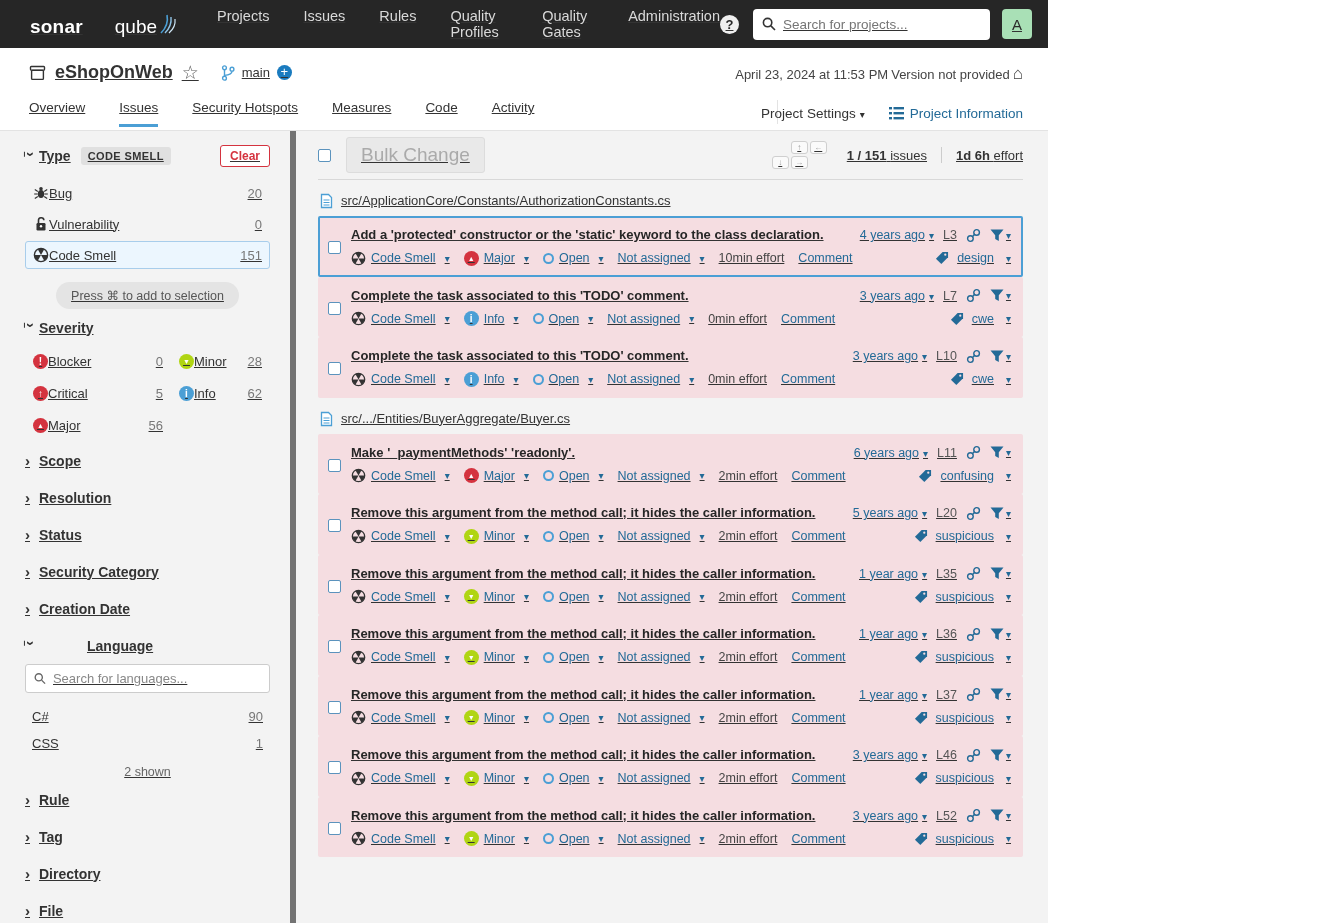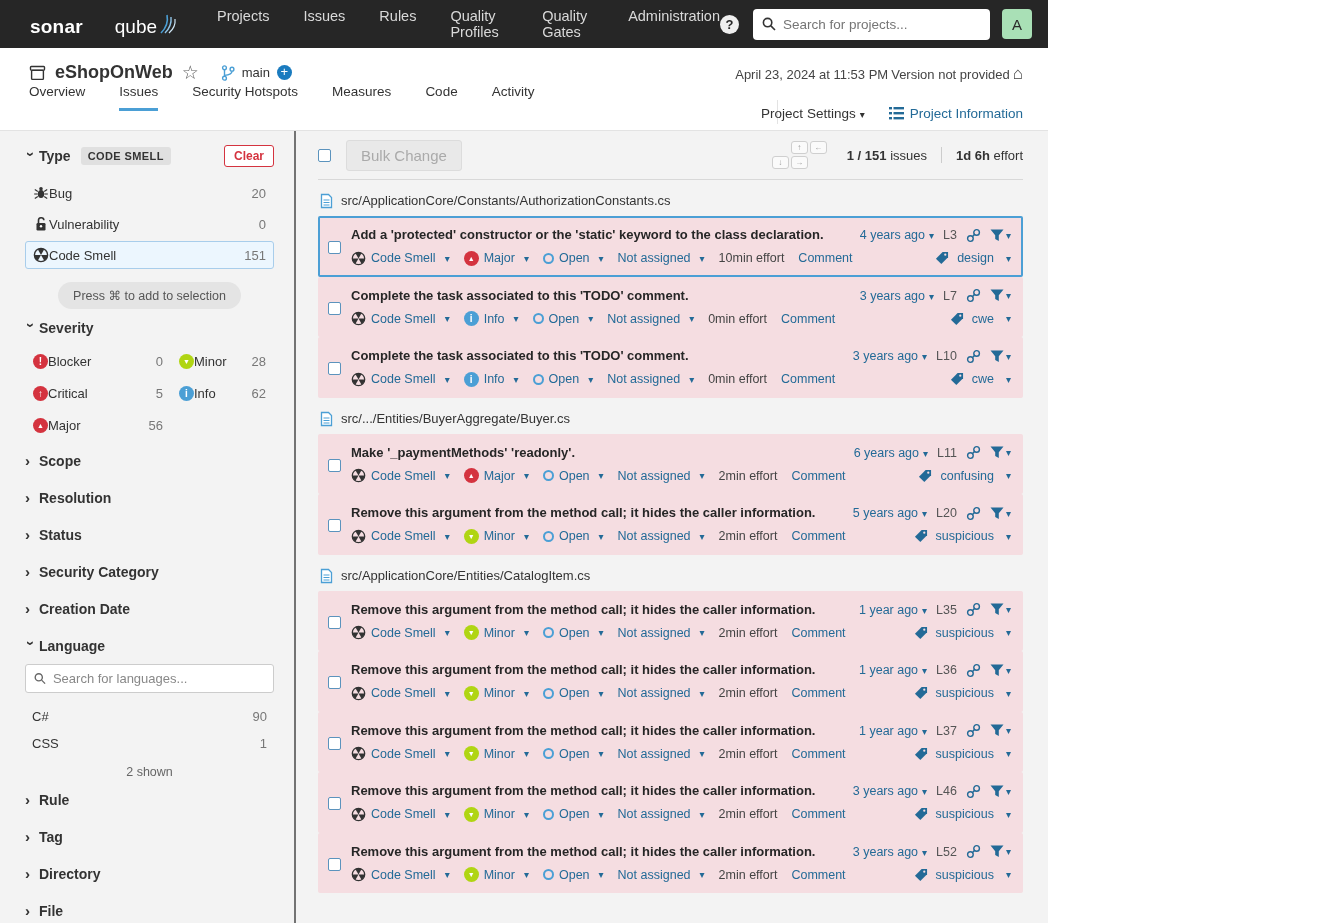--- a/index.html
+++ b/index.html
@@ -1,18 +1,18 @@
 <!DOCTYPE html>
 <html><head>
 <meta charset="utf-8">
 <style>
   * { margin:0; padding:0; box-sizing:border-box; }
   html,body { width:1321px; height:923px; overflow:hidden; background:#fff;
     font-family:"Liberation Sans", sans-serif; color:#333; }
-  #app { position:relative; width:1048px; height:923px; }
+  #app { position:relative; width:1048px; height:923px;text-decoration:underline; }
 
   
   .topnav { height:48px; background:#262626; display:flex; align-items:center; padding:0 16px 0 30px; }
   .brand { display:flex; align-items:baseline; margin-right:38px; cursor:pointer; }
   .brand b { color:#fff; font-size:19px; letter-spacing:.2px; }
   .brand span.lite { color:#fff; font-weight:400; font-size:19px;margin-left:32px; }
   .brand svg { margin-left:2px; position:relative; top:2px; }
   .topnav-items { display:flex; gap:34px; flex:1; }
   .topnav-item { color:#d9d9d9; font-size:14.5px; cursor:pointer; }
   .help-circle { width:19px; height:19px; border-radius:50%; background:#efefef; color:#262626;
@@ -29,31 +29,31 @@
   .proj-row1 { display:flex; align-items:center; }
   .proj-row1 .picon { margin-right:9px; }
   .proj-name { font-size:18px; font-weight:bold; color:#333; }
   .star { font-size:19px; color:#5a5a5a; margin-left:9px; cursor:pointer; }
   .branch-wrap { display:flex; align-items:center; margin-left:22px; gap:7px; }
   .branch-name { font-size:13px; color:#333; }
   .plus-circle { width:15px; height:15px; border-radius:50%; background:#1a7bbf; color:#fff; font-size:13px; line-height:14px;
     text-align:center; cursor:pointer; }
   .meta-right { position:absolute; right:25px; top:16px; display:flex; align-items:center; gap:3px; font-size:13px; color:#444; }
   .home-icon { font-size:17px; color:#444; cursor:pointer; }
-  .proj-tabs { display:flex; gap:34px; margin-top:0; }
+  .proj-tabs { display:flex; gap:34px; margin-top:16px; }
   .ptab { font-size:13.5px; color:#333; padding-bottom:9px; cursor:pointer; }
   .ptab.active { border-bottom:3px solid #4b9fd5; font-weight:400; }
   .hdr-actions { position:absolute; right:25px; bottom:9px; display:flex; gap:24px;margin-top:28px; }
   .hdr-vdiv { position:absolute; right:270px; bottom:6px; width:1px; height:24px; background:#e3e3e3; }
   .proj-settings { font-size:13.5px; color:#333; cursor:pointer; }
   .proj-info { font-size:13.5px; color:#236a97; cursor:pointer; display:flex; align-items:center; gap:6px; }
 
   
   .content { display:flex; height:792px; background:#f3f3f3; }
-  .sidebar { width:296px; flex:none; padding:14px 20px 0 25px; border-right:2px solid #737373; overflow:hidden; }
+  .sidebar { width:296px; flex:none; padding:14px 20px 0 25px; border-right:6px solid #737373; overflow:hidden; }
   .main { flex:1; padding:0 25px 0 22px; overflow:hidden; }
 
   
   .facet-head { display:flex; align-items:center; margin:10px 0 12px; }
   .chev { display:inline-block; font-weight:bold; color:#333; font-size:15px; width:14px; }
   .chev.down { transform:rotate(90deg); transform-origin:40% 55%; }
   .facet-title { font-weight:bold; font-size:14px; color:#333; margin-right:10px; }
   .chip { background:#e0e0e0; border-radius:3px; font-size:11px; font-weight:bold; letter-spacing:.4px;
     color:#333; padding:3px 7px; }
   .clear-btn { margin-left:auto; background:#fff; border:1px solid #d4333f; color:#d4333f; font-weight:bold;
@@ -79,21 +79,21 @@
   .facet-search input { border:none; outline:none; width:100%; font-size:13px; margin-left:7px; color:#333; font-family:"Liberation Sans",sans-serif;}
   .facet-search input::placeholder { color:#888; }
   .lang-item { display:flex; padding:6px 7px; font-size:13px; cursor:pointer; }
   .lang-item .cnt { margin-left:auto; color:#777; }
   .shown-note { text-align:center; color:#666; font-size:12.5px; margin:8px 0 2px; }
 
   
   .toolbar { display:flex; align-items:center; height:49px; border-bottom:1px solid #d8d8d8; }
   .cbox { width:13px; height:13px; background:#fff; border:1px solid #5b93bd; border-radius:2px; flex:none; cursor:pointer; }
   .bulk-btn { margin-left:15px; background:#e9e9e9; border:1px solid #dcdcdc; color:#aaa; border-radius:3px;
-    font-size:15px; padding:6px 14px; cursor:default; font-family:"Liberation Sans",sans-serif;}
+    font-size:19px; padding:6px 14px; cursor:default; font-family:"Liberation Sans",sans-serif;}
   .toolbar-right { margin-left:auto; display:flex; align-items:center; }
   .keys { display:grid; grid-template-columns:repeat(3,17px); grid-template-rows:13px 13px; gap:2px; margin-right:20px; }
   .key { border:1px solid #cfcfcf; border-radius:3px; background:#fafafa; color:#9a9a9a; font-size:8px;
     display:flex; align-items:center; justify-content:center; }
   .key.up { grid-column:2; }
   .stat { font-size:13px; color:#333; }
   .stat b { font-weight:bold; }
   .stat-div { width:1px; height:16px; background:#ccc; margin:0 14px; }
 
   
@@ -297,21 +297,21 @@
       </div>
       <div class="collapsed-facet">
         <span class="chev">›</span>
         <span class="facet-title">Security Category</span>
       </div>
       <div class="collapsed-facet">
         <span class="chev">›</span>
         <span class="facet-title">Creation Date</span>
       </div>
 
-      <div class="collapsed-facet" style="padding-bottom:6px;">
+      <div class="collapsed-facet" style="padding-bottom:6px;gap:48px;">
         <span class="chev down">›</span>
         <span class="facet-title">Language</span>
       </div>
       <div class="facet-search">
         <svg width="13" height="13" viewBox="0 0 14 14">
           <circle cx="5.6" cy="5.6" r="4.2" stroke="#666" stroke-width="1.6" fill="none"></circle>
           <line x1="8.9" y1="8.9" x2="13" y2="13" stroke="#666" stroke-width="1.6"></line>
         </svg>
         <input type="text" placeholder="Search for languages..." style="">
       </div>
@@ -682,29 +682,20 @@
           </svg>
           <span class="tag-label">suspicious</span>
         </span>
       </div>
     </div>
   </div>
 </div>
   </section>
 
   <section>
-    <div class="file-row">
-      <svg width="13" height="16" viewBox="0 0 13 16">
-        <path d="M1.5 1.5 H8.5 L11.5 4.5 V14.5 H1.5 Z" stroke="#4b9fd5" stroke-width="1.3" fill="#fff"></path>
-        <line x1="3.5" y1="7" x2="9.5" y2="7" stroke="#4b9fd5" stroke-width="1"></line>
-        <line x1="3.5" y1="9.5" x2="9.5" y2="9.5" stroke="#4b9fd5" stroke-width="1"></line>
-        <line x1="3.5" y1="12" x2="9.5" y2="12" stroke="#4b9fd5" stroke-width="1"></line>
-      </svg>
-      <span class="file-path">src/ApplicationCore/Entities/CatalogItem.cs</span>
-    </div>
     <div class="group-issues">
   <div class="issue-card">
     <span class="cbox"></span>
     <div class="issue-body">
       <div class="issue-top">
         <span class="issue-title">Remove this argument from the method call; it hides the caller information.</span>
         <span class="issue-top-right">
           <span class="age dd">1 year ago</span>
           <span class="line-no">L35</span>
           <span class="icon-btn">

